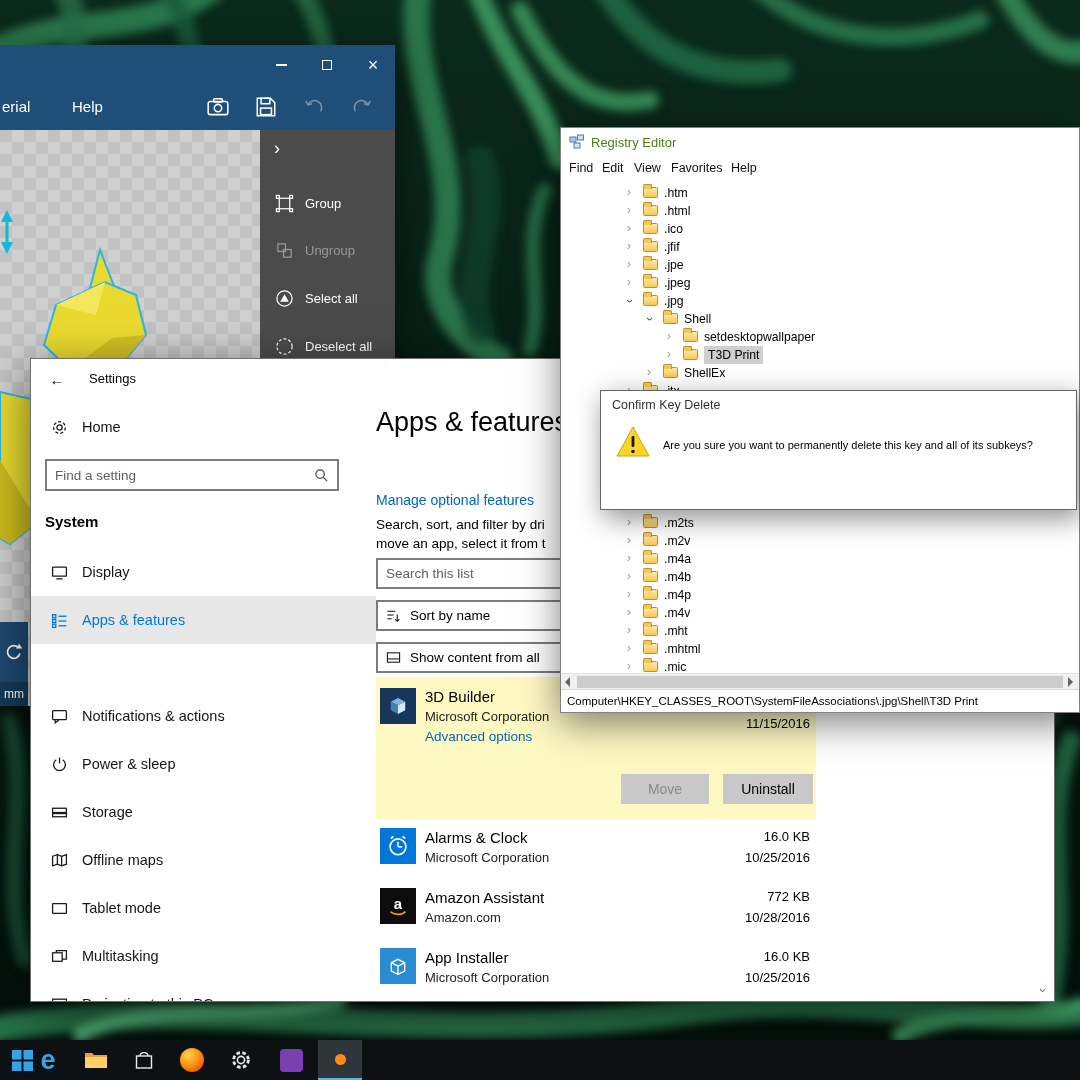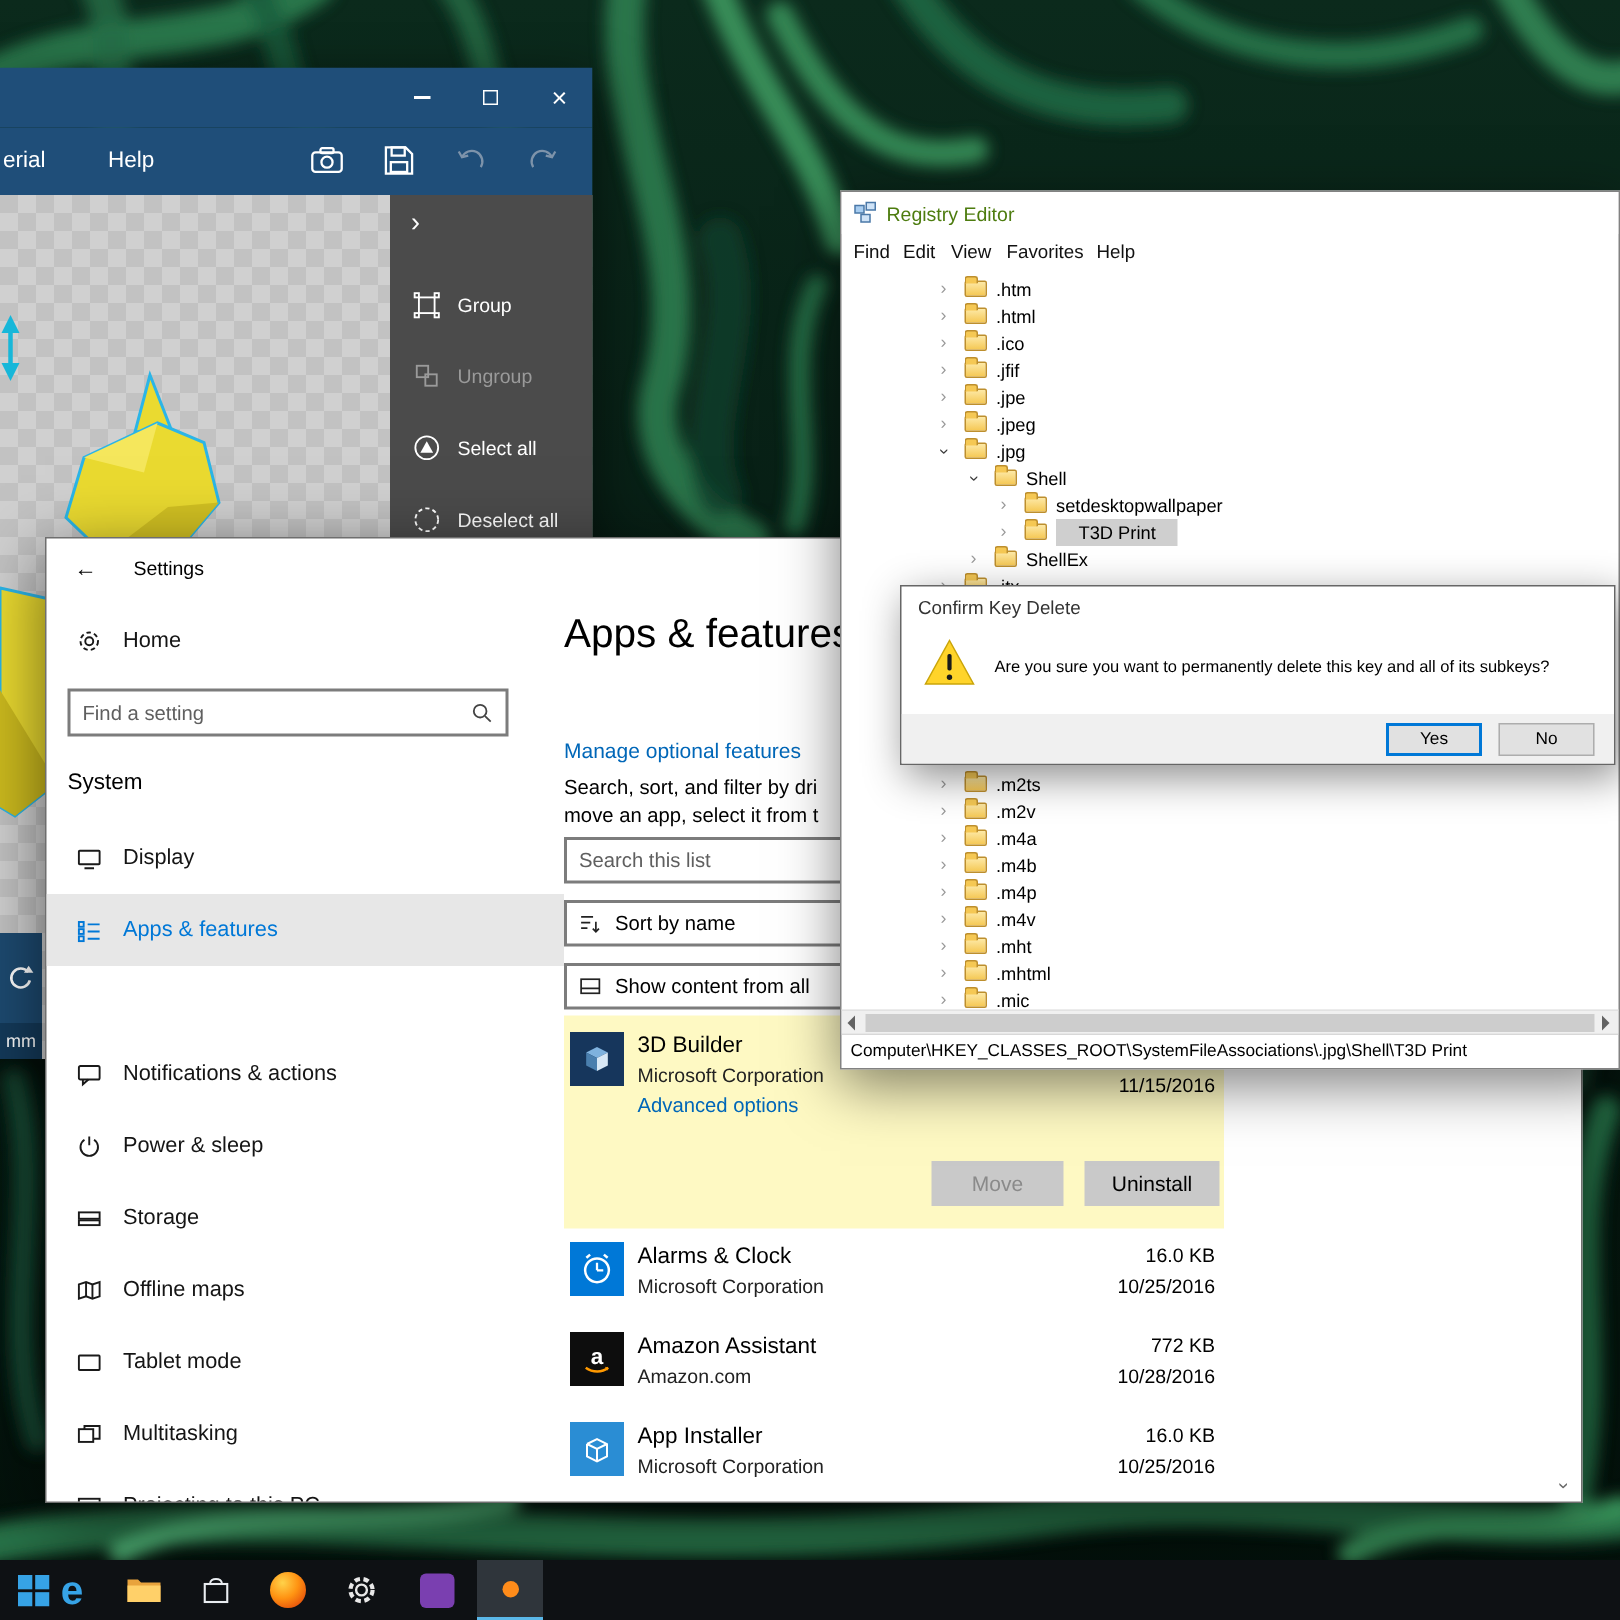--- a/index.html
+++ b/index.html
@@ -31,21 +31,21 @@
   #b-units{position:absolute;left:0;top:552px;width:28px;height:24px;background:#143a5a;color:#fff;font-size:12px;display:flex;align-items:center;justify-content:center}
 
   
   #settings{left:30px;top:358px;width:1025px;height:644px;background:#fff;border:1px solid #6e6e6e;overflow:hidden;box-shadow:0 12px 44px rgba(0,0,0,.55)}
   #s-back{position:absolute;left:10px;top:6px;width:32px;height:28px;display:flex;align-items:center;justify-content:center;font-size:15px}
   #s-title{position:absolute;left:58px;top:12px;font-size:13px}
   .navitem{position:absolute;left:0;width:345px;height:48px;display:flex;align-items:center;gap:14px;padding-left:20px;font-size:14.5px;color:#151515}
   .navitem svg{width:17px;height:17px;stroke:#1a1a1a;fill:none;stroke-width:1.2;flex:0 0 auto}
   .navitem.sel{background:#e7e7e7;color:#0078d7}
   .navitem.sel svg{stroke:#0078d7}
-  #s-section{position:absolute;left:14px;top:154px;font-size:15px;font-weight:400}
+  #s-section{position:absolute;left:14px;top:154px;font-size:15px;font-weight:700}
   .inputbox{position:absolute;border:2px solid #7c7c7c;background:#fff;display:flex;align-items:center}
   .inputbox input{border:0;outline:0;flex:1;min-width:0;font:13.5px "Liberation Sans",sans-serif;padding:0 8px;color:#000;background:transparent}
   .inputbox input::placeholder{color:#5f5f5f}
   .inputbox svg{width:15px;height:15px;margin-right:8px;stroke:#444;fill:none;stroke-width:1.3;flex:0 0 auto}
   .cmb{position:absolute;border:2px solid #7c7c7c;background:#fff;display:flex;align-items:center;gap:9px;padding-left:8px;font-size:13.5px}
   .cmb svg{width:15px;height:15px;stroke:#222;fill:none;stroke-width:1.2;flex:0 0 auto}
   .slink{color:#0067b8;text-decoration:none;cursor:pointer}
   .approw{position:absolute;left:345px;width:440px}
   .appicon{position:absolute;left:4px;width:36px;height:36px;display:flex;align-items:center;justify-content:center}
   .a-name{position:absolute;left:49px;font-size:15px}
@@ -60,21 +60,21 @@
   #r-titlebar{position:absolute;left:0;top:0;width:100%;height:28px;background:#fff}
   #r-title{position:absolute;left:30px;top:7px;font-size:13px;color:#4d7c0f}
   .rmenu{position:absolute;top:33px;font-size:12.5px;color:#111}
   #r-tree{position:absolute;left:0;top:52px;width:518px;height:493px;overflow:hidden}
   .trow{position:absolute;left:0;width:518px;height:18px;font-size:12.2px}
   .chev{position:absolute;top:0;width:12px;height:18px;line-height:17px;font-size:12px;color:#9a9a9a;text-align:center}
   .chev.open{color:#3c3c3c;transform:rotate(90deg)}
   .fold{position:absolute;top:3px;width:15px;height:11px;background:linear-gradient(#fde9a7,#f5c854);border:1px solid #bd8f2e;border-radius:1.5px}
   .fold::before{content:"";position:absolute;left:-1px;top:-4px;width:7px;height:4px;background:#f5c854;border:1px solid #bd8f2e;border-bottom:0;border-radius:2px 2px 0 0}
   .tl{position:absolute;top:0;line-height:18px;white-space:nowrap}
-  .tl.sel{background:#cfcfcf;padding:0 15px}
+  .tl.sel{background:#cfcfcf;padding:0 4px}
   .lv1 .chev{left:62px}.lv1 .fold{left:82px}.lv1 .tl{left:103px}
   .lv2 .chev{left:82px}.lv2 .fold{left:102px}.lv2 .tl{left:123px}
   .lv3 .chev{left:102px}.lv3 .fold{left:122px}.lv3 .tl{left:143px}
   #r-hscroll{position:absolute;left:0;top:545px;width:518px;height:16px;background:#f0f0f0;border-top:1px solid #e2e2e2}
   .arr{position:absolute;top:3px;width:0;height:0;border:5px solid transparent}
   .arr-l{left:4px;border-right-color:#636363;border-left:0}
   .arr-r{left:507px;border-left-color:#636363;border-right:0}
   .hthumb{position:absolute;left:16px;top:2px;width:486px;height:12px;background:#cdcdcd}
   #r-status{position:absolute;left:0;top:561px;width:518px;height:23px;border-top:1px solid #d8d8d8;font-size:11.5px;display:flex;align-items:center;padding-left:6px;white-space:nowrap}
 
@@ -553,24 +553,20 @@
 </div>
 
 <div class="abs" id="dialog">
   <div id="d-title">Confirm Key Delete</div>
   <svg class="abs" style="left:14px;top:34px" width="36" height="34" viewBox="0 0 36 34">
     <path d="M18,2 L34,31 L2,31 Z" fill="#ffd42a" stroke="#caa50a" stroke-width="1"></path>
     <rect x="16.6" y="11" width="2.8" height="11" rx="1.2" fill="#1a1a1a"></rect>
     <circle cx="18" cy="26.5" r="1.8" fill="#1a1a1a"></circle>
   </svg>
   <div id="d-msg">Are you sure you want to permanently delete this key and all of its subkeys?</div>
-  <div id="d-strip">
-    <div class="dbtn def" style="left:323px">Yes</div>
-    <div class="dbtn" style="left:398px">No</div>
-  </div>
 </div>
 
 <div class="abs" id="taskbar">
   <div class="tslot" style="left:0">
     <svg width="21" height="21" viewBox="0 0 22 22">
         <rect x="0" y="0" width="10" height="10" fill="#36a3e6"></rect>
         <rect x="12" y="0" width="10" height="10" fill="#36a3e6"></rect>
         <rect x="0" y="12" width="10" height="10" fill="#36a3e6"></rect>
         <rect x="12" y="12" width="10" height="10" fill="#36a3e6"></rect>
       </svg>

